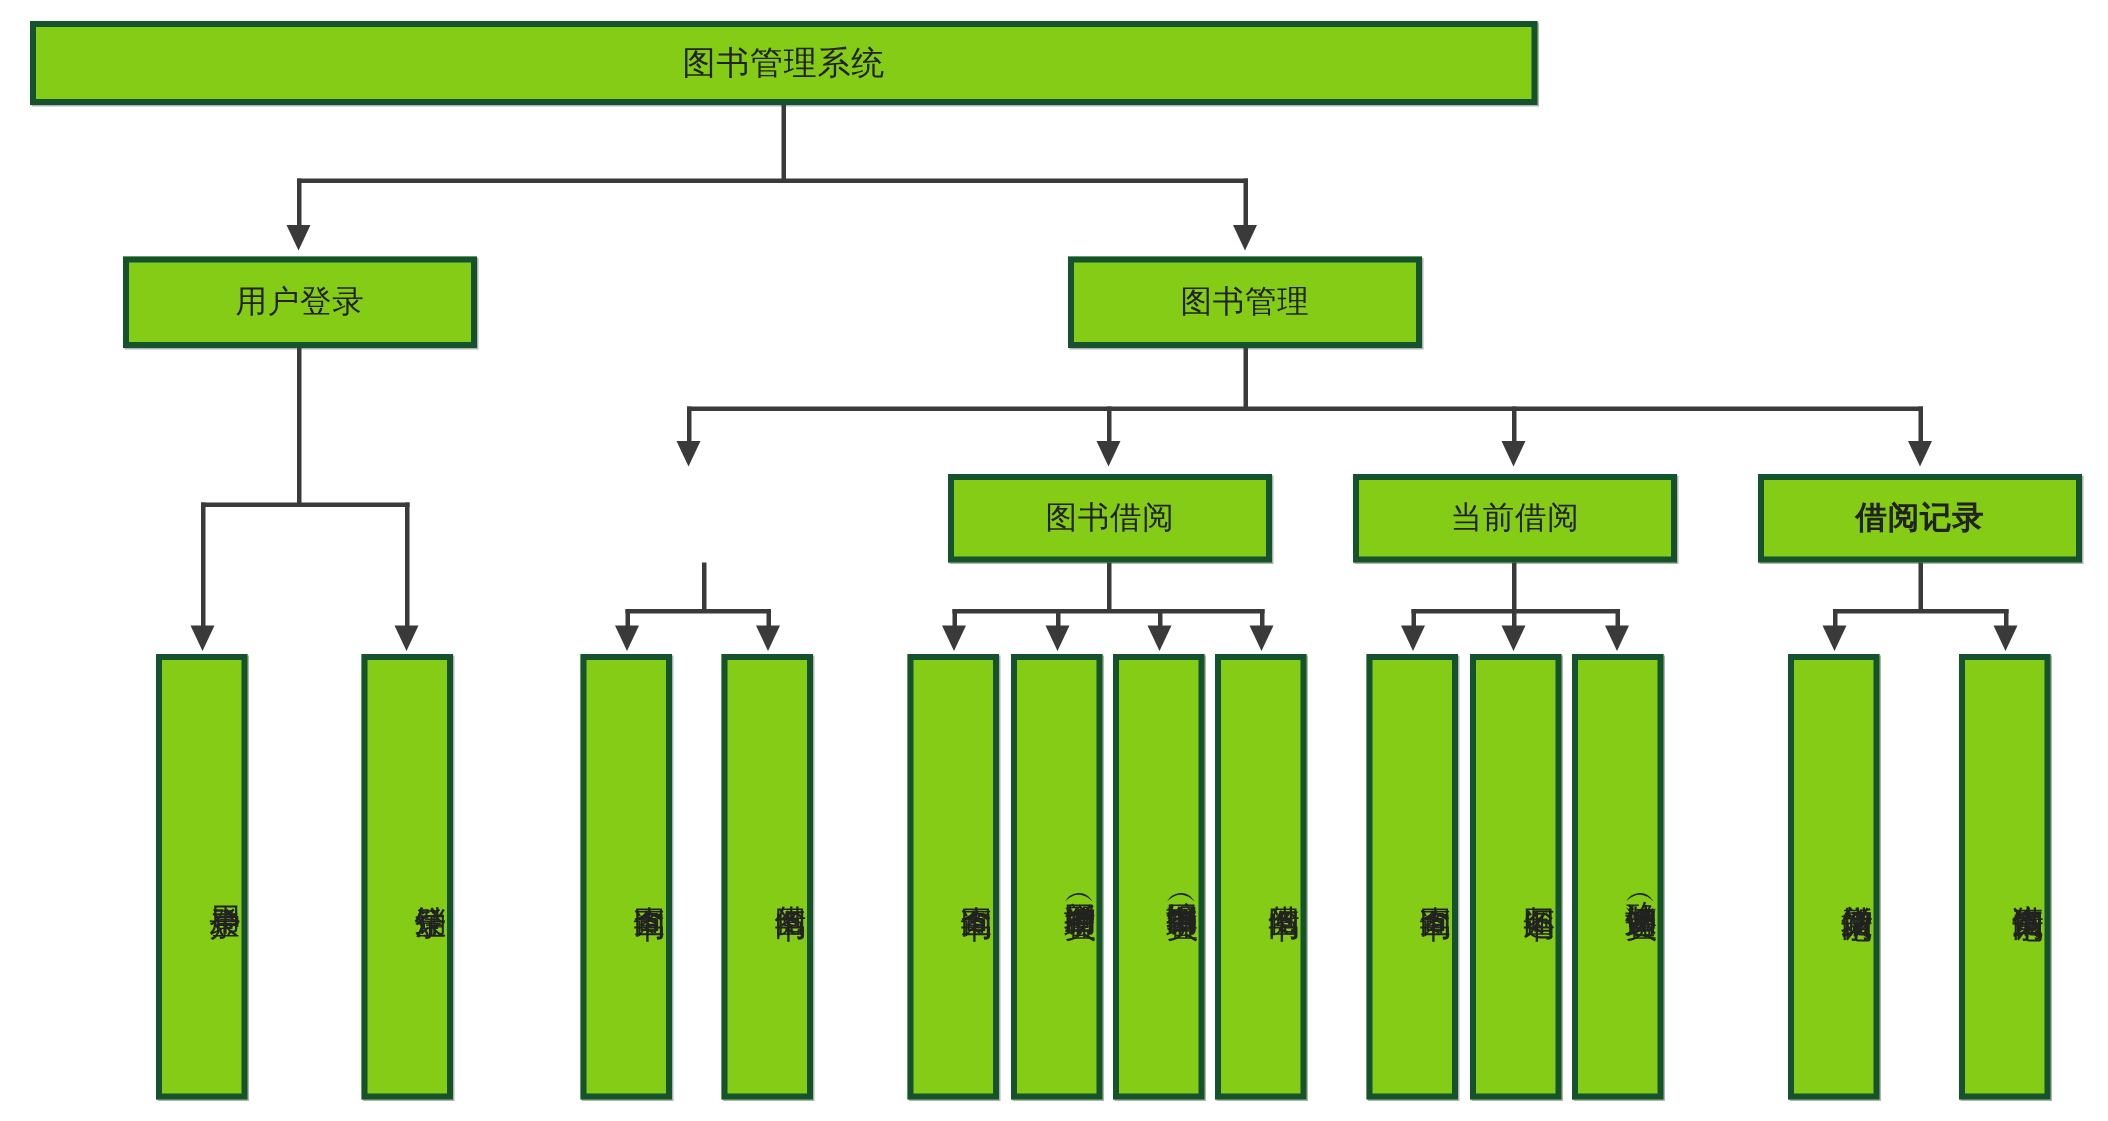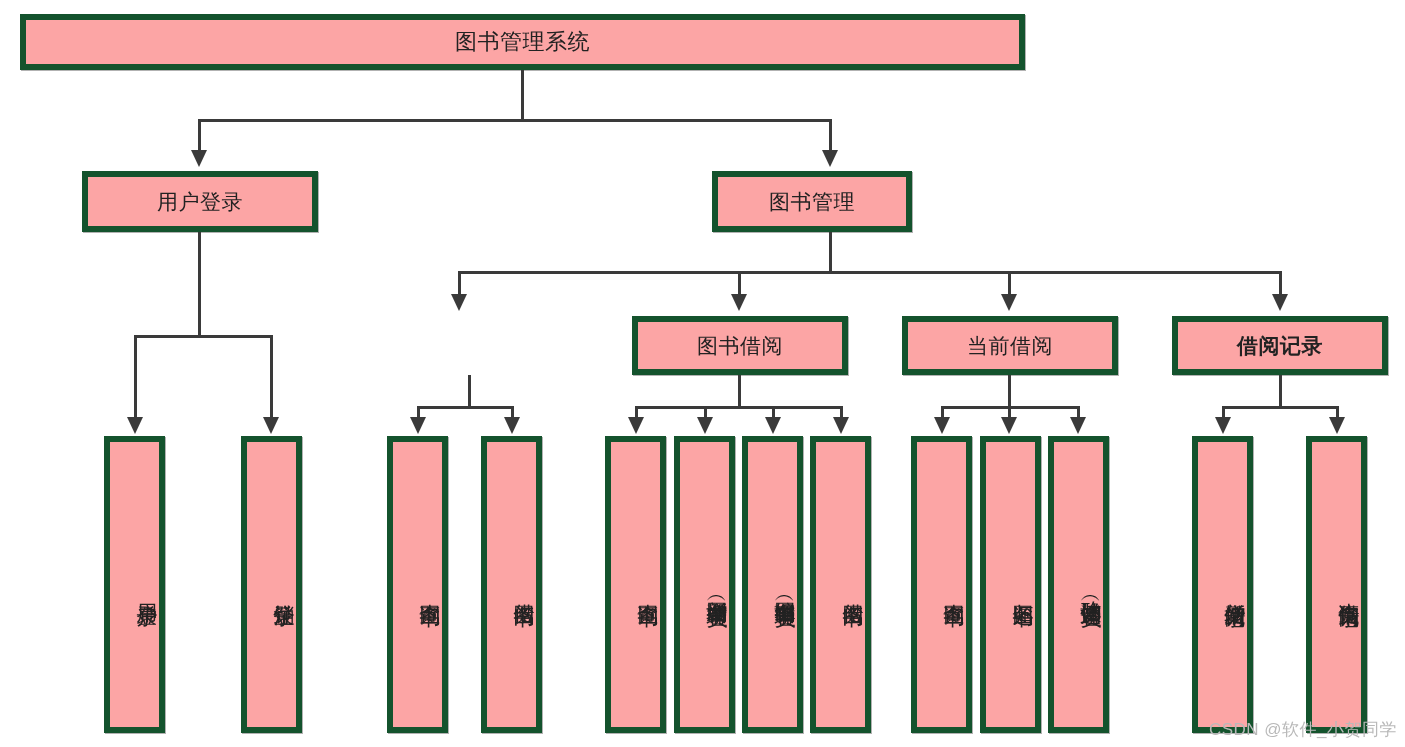--- a/index.html
+++ b/index.html
@@ -15,22 +15,22 @@
     width: 1405px;
     height: 747px;
     background: #ffffff;
     overflow: hidden;
   }
 
   
   .node {
     position: absolute;
     box-sizing: border-box;
-    background: #fca5a5;
-    border: 6px solid #14532d;
+    background: #84cc16;
+    border: 4px solid #14532d;
     box-shadow: 1px 1px 0 rgba(0,0,0,0.30);
     display: flex;
     align-items: center;
     justify-content: center;
     color: #222222;
     letter-spacing: 0.5px;
   }
   .node.h {              
     font-size: 21px;
     line-height: 1.1;
@@ -88,21 +88,21 @@
   <div class="ln horz" style="left:198px; top:119px; width:634px; height:3px;"></div>
 
   <div class="ln vert" style="left:198px; top:119px; width:3px; height:32px;"></div>
   <div class="arrow" style="left:191px; top:150px;"></div>
 
   <div class="ln vert" style="left:829px; top:119px; width:3px; height:32px;"></div>
   <div class="arrow" style="left:822px; top:150px;"></div>
 
   <div class="node h" style="left:82px; top:171px; width:236px; height:61px;">用户登录</div>
 
-  <div class="node h" style="left:712px; top:171px; width:200px; height:61px;">图书管理</div>
+  <div class="node h" style="left:712px; top:171px; width:236px; height:61px;">图书管理</div>
 
   <div class="ln vert" style="left:198px; top:232px; width:3px; height:104px;"></div>
   <div class="ln horz" style="left:134px; top:335px; width:139px; height:3px;"></div>
   <div class="ln vert" style="left:134px; top:335px; width:3px; height:83px;"></div>
   <div class="arrow" style="left:127px; top:417px;"></div>
   <div class="ln vert" style="left:270px; top:335px; width:3px; height:83px;"></div>
   <div class="arrow" style="left:263px; top:417px;"></div>
 
   <div class="ln vert" style="left:829px; top:232px; width:3px; height:41px;"></div>
   <div class="ln horz" style="left:458px; top:271px; width:824px; height:3px;"></div>
@@ -171,15 +171,14 @@
   <div class="node v" style="left:742px; top:436px; width:61px; height:297px;">编辑图书（管理员）</div>
   <div class="node v" style="left:810px; top:436px; width:61px; height:297px;">借阅图书</div>
 
   <div class="node v" style="left:911px; top:436px; width:61px; height:297px;">查询图书</div>
   <div class="node v" style="left:980px; top:436px; width:61px; height:297px;">归还图书</div>
   <div class="node v" style="left:1048px; top:436px; width:61px; height:297px;">确认归还（管理员）</div>
 
   <div class="node v" style="left:1192px; top:436px; width:61px; height:297px;">新增借阅记录</div>
   <div class="node v" style="left:1306px; top:436px; width:61px; height:297px;">查询借阅记录</div>
 
-  <div id="watermark">CSDN @软件_小贺同学</div>
 
 </div>
 
 </body></html>

